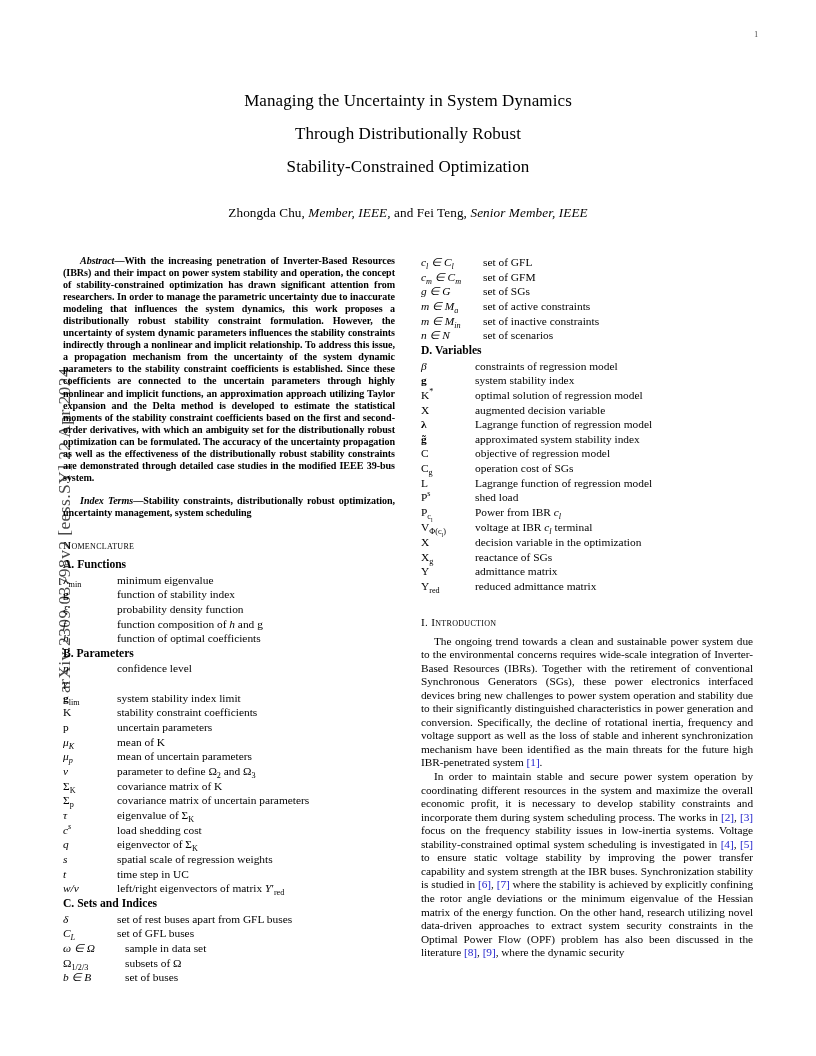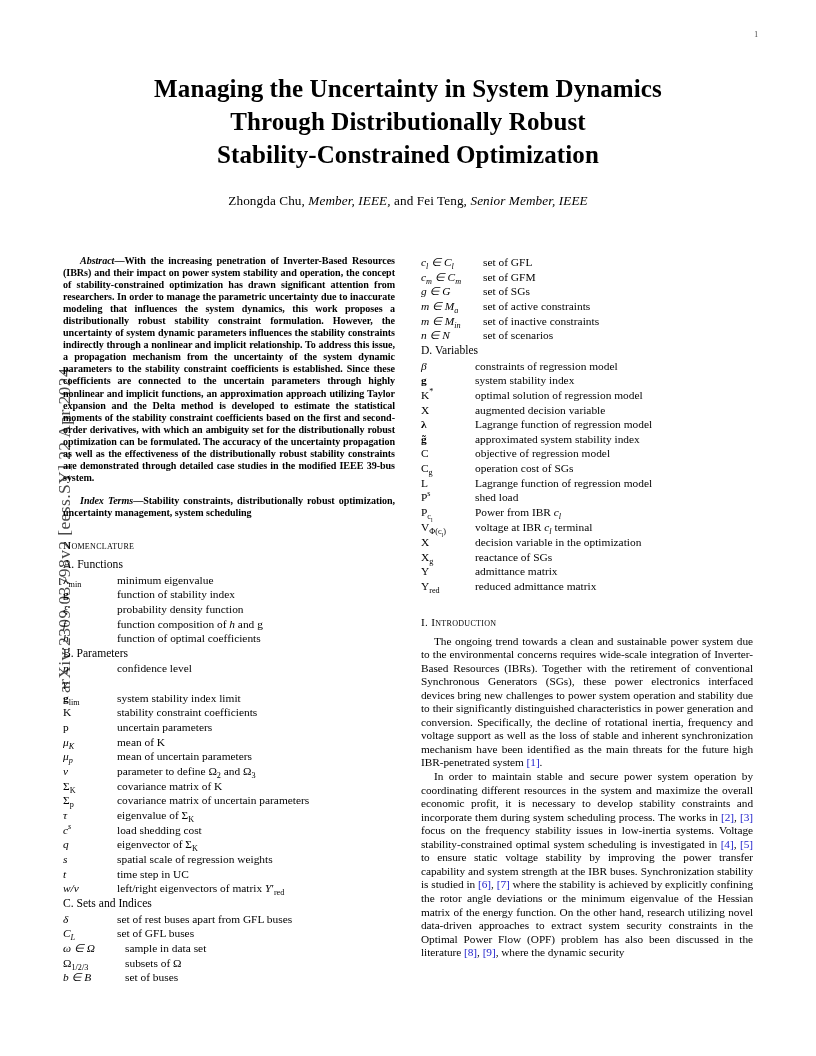--- a/index.html
+++ b/index.html
@@ -44,24 +44,24 @@
 
   
   .title-block {
     position: absolute;
     left: 62px;
     top: 68px;
     width: 692px;
     text-align: center;
   }
   .paper-title {
-    font-size: 25px;
+    font-size: 17px;
     line-height: 33px;
-    font-weight: bold;
-    margin: 4px;
+    font-weight: normal;
+    margin: 16px;
     letter-spacing: 0.1px;
   }
   .authors {
     margin-top: 22px;
     font-size: 13.2px;
     letter-spacing: 0.1px;
   }
   .authors i { font-style: italic; }
 
   
@@ -102,21 +102,21 @@
     text-align: left;
     font-size: 11.2px;
     margin: 20px 0 7px 0;
     font-variant: small-caps;
     letter-spacing: 0.3px;
   }
   .sec-head.intro { margin-top: 22px; }
 
   
   .nom-sub {
-    font-weight: normal;
+    font-weight: bold;
     font-size: 11.6px;
     line-height: 14.6px;
     margin: 1px 0 0 0;
   }
 
   
   .nom-list {
     margin: 0;
     padding: 0;
     list-style: none;

